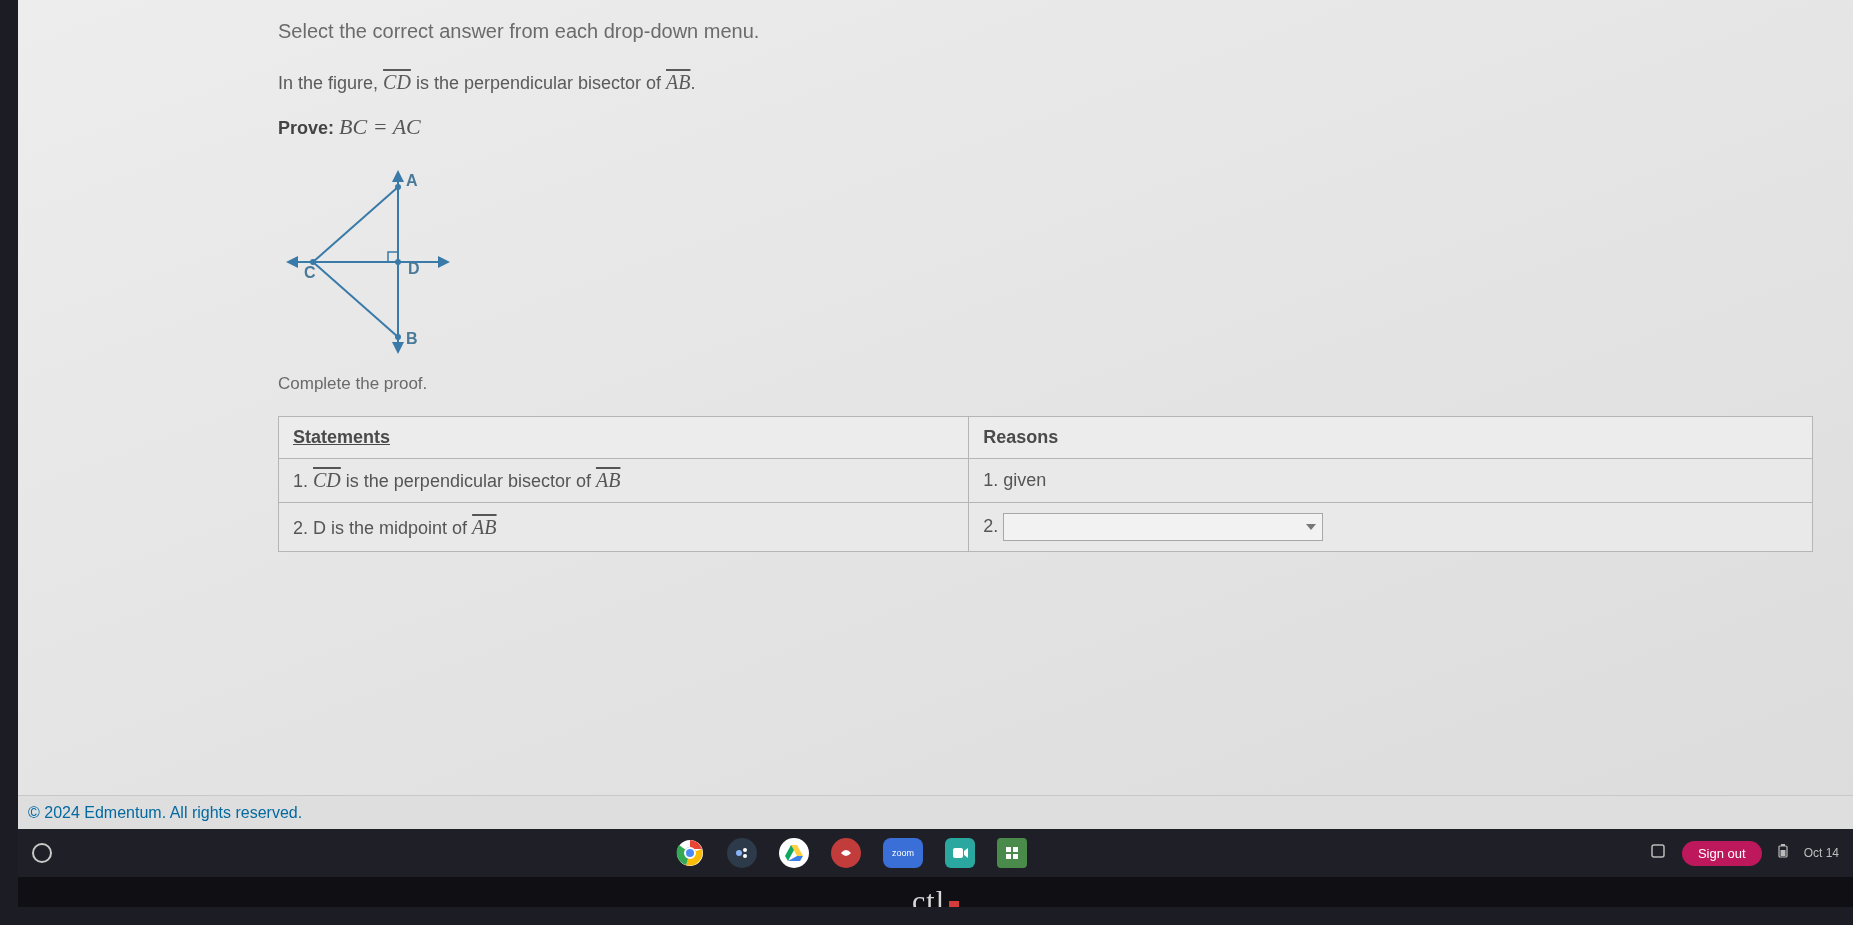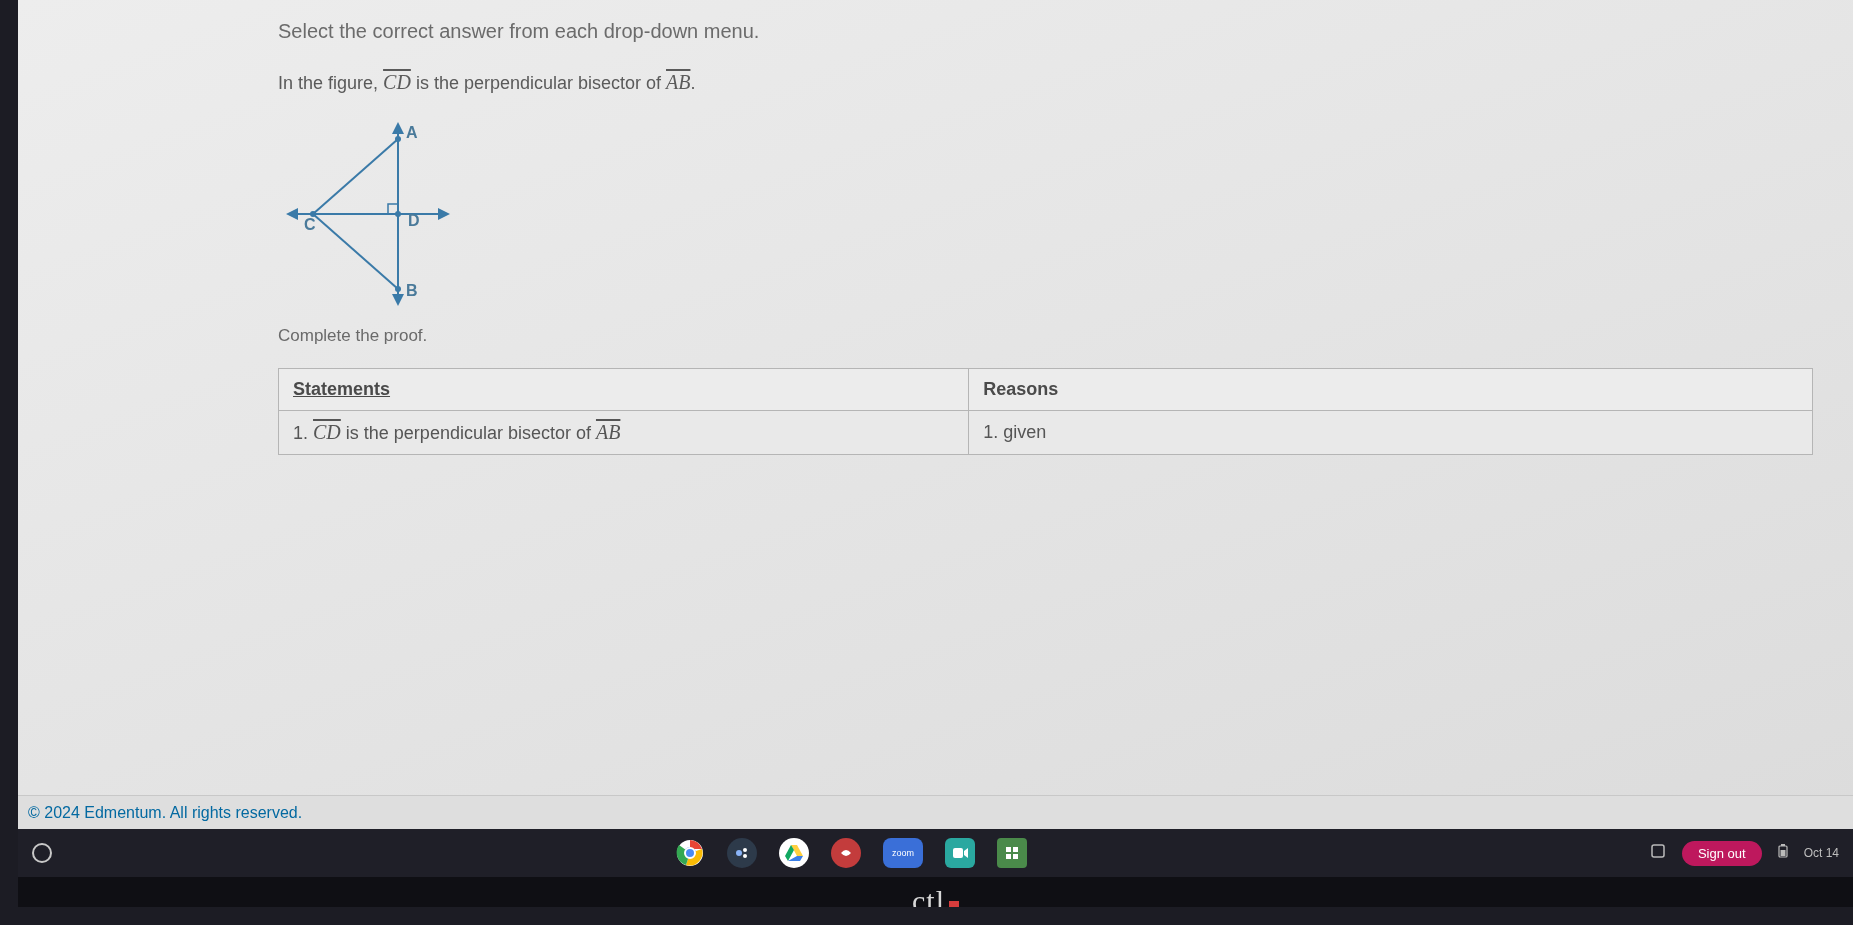--- a/index.html
+++ b/index.html
@@ -197,20 +197,24 @@
 <body>
 
 <div class="content-area">
 
   <p class="instruction">Select the correct answer from each drop-down menu.</p>
 
   <p class="premise">
     <span>In the figure, </span><span class="overline">CD</span><span> is the perpendicular bisector of </span><span class="overline">AB</span><span>.</span>
   </p>
 
+  <p class="prove-line">
+    <b>Prove:</b>
+    <span class="mathvar">BC</span><span class="mathvar"> = </span><span class="mathvar">AC</span>
+  </p>
 
   <div class="figure">
     <svg viewBox="0 0 200 200" width="200" height="200">
       <defs>
         <marker id="arrow" markerWidth="8" markerHeight="8" refX="5" refY="4" orient="auto">
           <path d="M0,1 L6,4 L0,7 Z" fill="#3a7aa8"></path>
         </marker>
       </defs>
 
       <line x1="10" y1="100" x2="170" y2="100" stroke="#3a7aa8" stroke-width="2" marker-end="url(#arrow)"></line>
@@ -249,20 +253,32 @@
       <tr>
         <td>
           <span>1.</span>
           <span class="overline">CD</span><span> is the perpendicular bisector of </span><span class="overline">AB</span>
         </td>
         <td>
           <span>1.</span>
           <span>given</span>
         </td>
       </tr>
+      <tr>
+        <td>
+          <span>2.</span>
+          <span>D is the midpoint of </span><span class="overline">AB</span>
+        </td>
+        <td>
+          <span>2.</span>
+          <span class="reason-dropdown">
+            <span></span>
+          </span>
+        </td>
+      </tr>
     </tbody>
   </table>
 
 </div>
 
 <div class="copyright-bar">© 2024 Edmentum. All rights reserved.</div>
 
 <div class="taskbar">
   <div class="launcher"></div>
   <div class="taskbar-icons">

